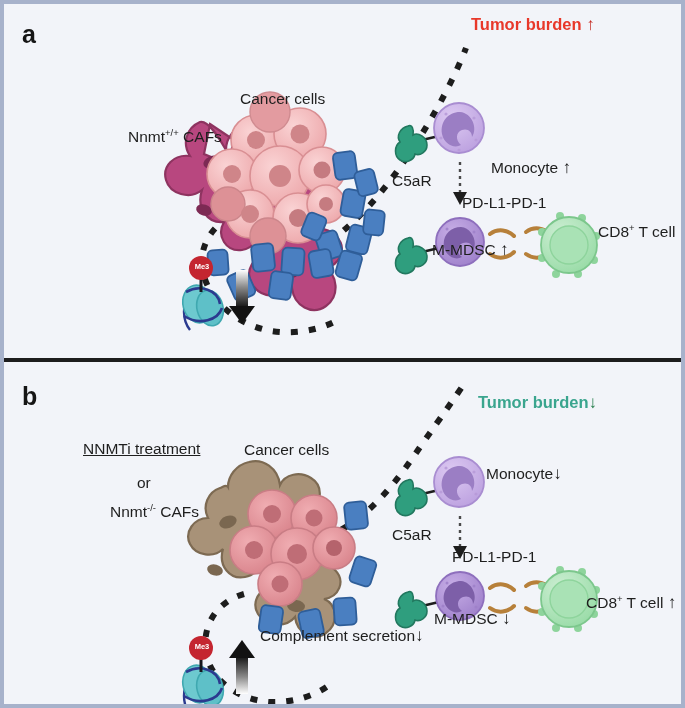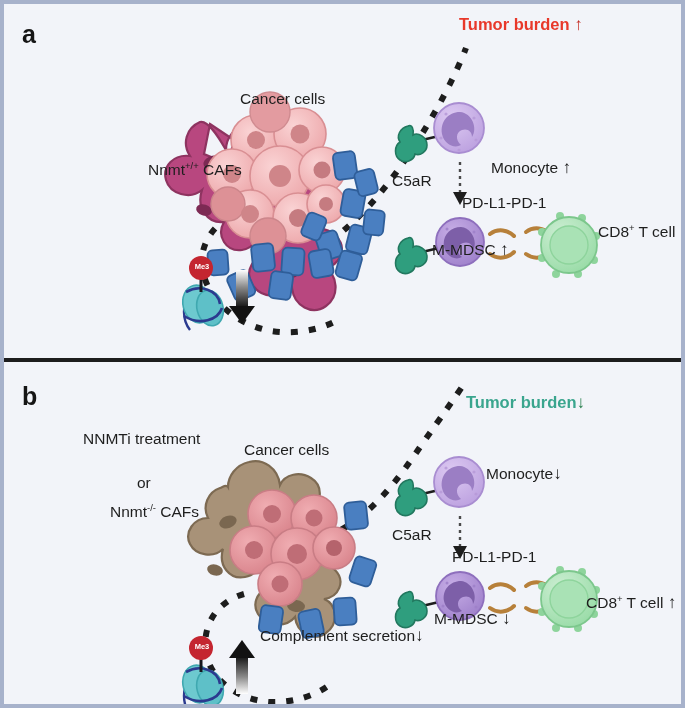--- a/index.html
+++ b/index.html
@@ -34,20 +34,21 @@
     white-space:nowrap;
     line-height:1.15;
   }
   .lbl sup{font-size:9.5px;vertical-align:super;line-height:0;}
   .tumor-burden{
     position:absolute;
     font-weight:bold;
     font-size:16.5px;
     white-space:nowrap;
     line-height:1;
+    margin-left:12px;
   }
   .tb-a{color:#e8382a;}
   .tb-b{color:#3aa58e;}
   .arr{font-size:17px;line-height:1;display:inline-block;}
   .arr-blk{color:#171717;font-weight:bold;}
   .arr-red{color:#c42b22;}
   .arr-grn{color:#1f7a46;}
   svg{position:absolute;left:0;top:0;overflow:visible;}
   .svg-layer{position:absolute;left:0;top:0;width:677px;height:354px;}
   .svg-layer-b{height:346px;}
@@ -228,21 +229,21 @@
       </g>
     </svg>
 
     <div class="tumor-burden tb-a" style="left:455px;top:12px;">
       <span>Tumor burden</span>
       <span class="arr arr-red">↑</span>
     </div>
 
     <div class="lbl" style="left:236px;top:86px;">Cancer cells</div>
 
-    <div class="lbl" style="left:124px;top:157px;margin-left:20px;">
+    <div class="lbl" style="left:124px;top:124px;">
       <span>Nnmt</span><sup>+/+</sup><span> CAFs</span>
     </div>
 
     <div class="lbl" style="left:388px;top:168px;">C5aR</div>
 
     <div class="lbl" style="left:458px;top:190px;">PD-L1-PD-1</div>
 
     <div class="lbl" style="left:487px;top:107px;margin-top:48px;">
       <span>Monocyte</span>
       <span class="arr arr-blk">↑</span>
@@ -411,21 +412,21 @@
         </g>
         <circle cx="565" cy="237" r="28" fill="url(#tcellGb)" stroke="#7cc78c" stroke-width="1.8"></circle>
         <circle cx="565" cy="237" r="19" fill="#a9e2b5" stroke="#8ed49c" stroke-width="1.4"></circle>
       </g>
     </svg>
 
     <div class="tumor-burden tb-b" style="left:462px;top:32px;text-align:center;">
       <span>Tumor burden</span><span class="arr arr-grn">↓</span>
     </div>
 
-    <div class="lbl" style="left:79px;top:68px;">NNMTi treatment</div>
+    <div class="lbl" style="left:79px;top:78px;text-decoration:underline;">NNMTi treatment</div>
 
     <div class="lbl" style="left:133px;top:112px;">or</div>
 
     <div class="lbl" style="left:106px;top:141px;">
       <span>Nnmt</span><sup>-/-</sup><span> CAFs</span>
     </div>
 
     <div class="lbl" style="left:240px;top:79px;">Cancer cells</div>
 
     <div class="lbl" style="left:388px;top:164px;">C5aR</div>

